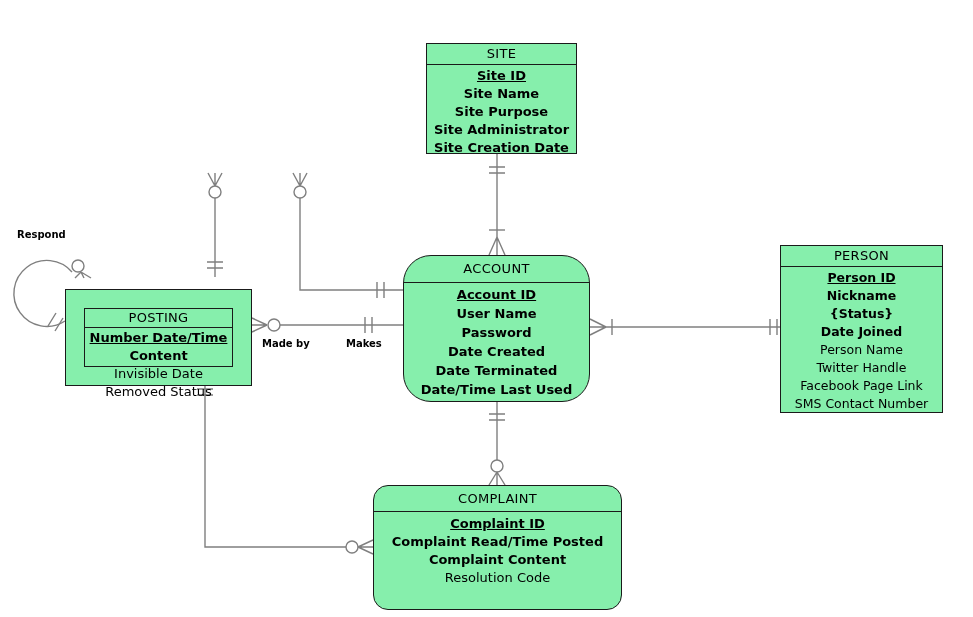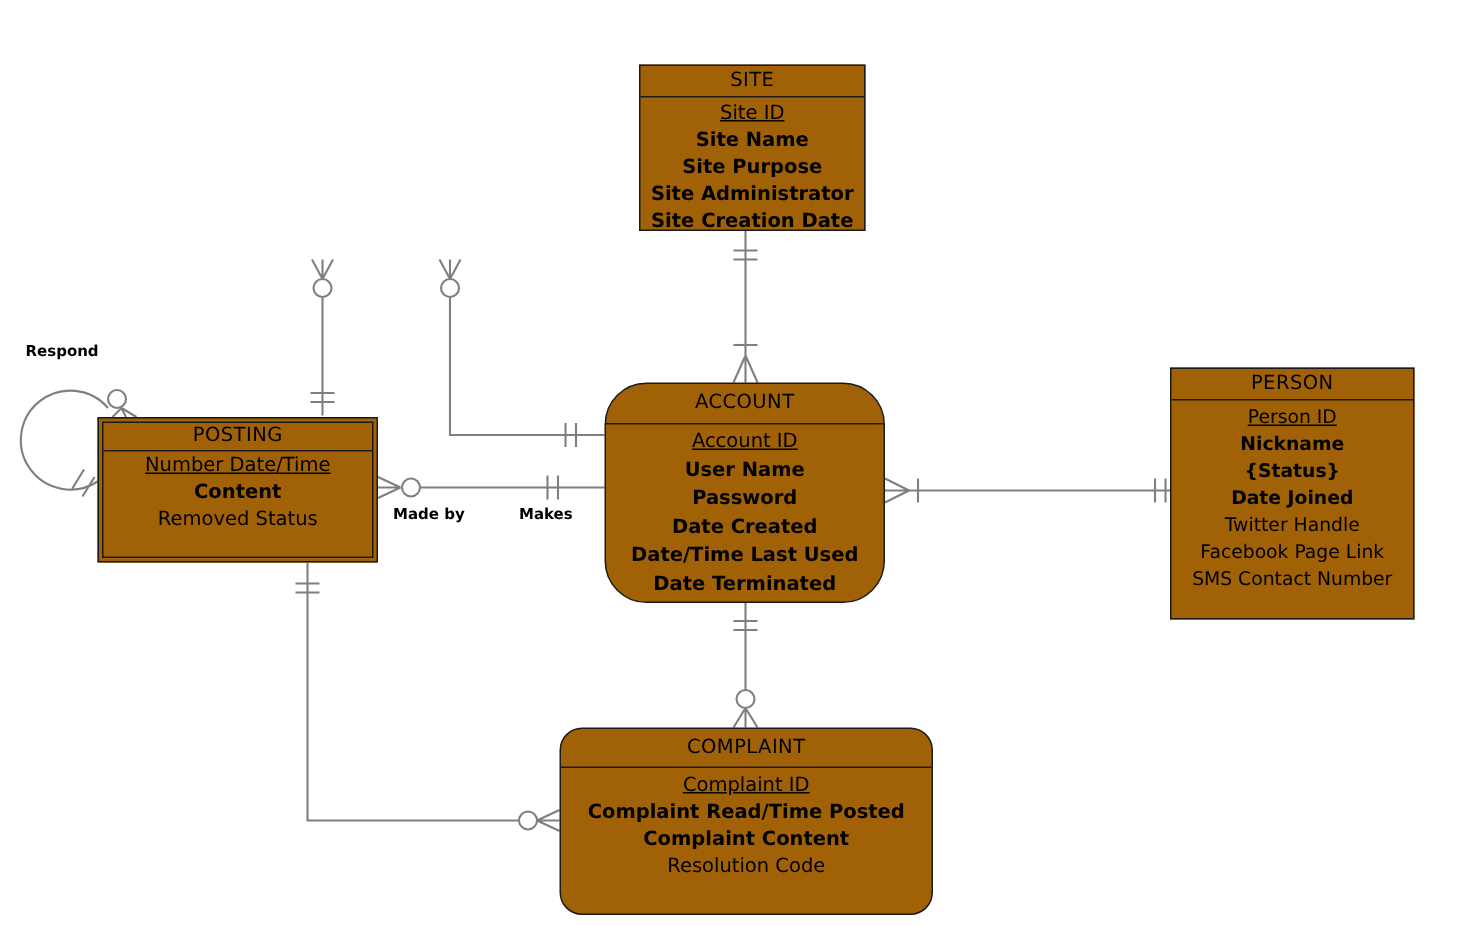--- a/index.html
+++ b/index.html
@@ -3,36 +3,36 @@
 <meta charset="utf-8">
 <style>
   html,body{margin:0;padding:0;background:#ffffff;}
   #stage{
     position:relative;width:973px;height:617px;background:#ffffff;
     font-family:"DejaVu Sans","Liberation Sans",sans-serif;
     color:#000;overflow:hidden;
   }
   #wires{position:absolute;left:0;top:0;width:973px;height:617px;}
   .entity{
-    position:absolute;background:#a16207;border:1.6px solid #1a1a1a;
+    position:absolute;background:#86efac;border:1.6px solid #1a1a1a;
     text-align:center;font-size:13px;line-height:18px;box-sizing:border-box;
   }
   .entity .title{
     border-bottom:1.4px solid #1a1a1a;display:flex;align-items:center;justify-content:center;
     font-size:13px;letter-spacing:.3px;
   }
   .entity .attrs{padding-top:2px;}
   .attr{white-space:nowrap;}
-  .attr.pk{font-weight:normal;text-decoration:underline;}
+  .attr.pk{font-weight:bold;text-decoration:underline;}
   .attr.req{font-weight:bold;}
   .attr.opt{font-weight:normal;}
   .rounded{border-radius:15px;}
   .rounded-lg{border-radius:28px;}
   
-  .double{border:1.8px solid #1a1a1a;padding:2px;}
+  .double{border:1.8px solid #1a1a1a;padding:18px;margin-top:11px;}
   .double .inner{border:1.2px solid #1a1a1a;width:100%;height:100%;box-sizing:border-box;}
   .rel-label{
     position:absolute;font-weight:bold;font-size:10px;white-space:nowrap;
   }
 </style>
 </head>
 <body>
 
 <div id="stage">
 
@@ -110,44 +110,46 @@
     </div>
   </div>
 
 
   <div class="entity double" style="left:65px;top:278px;width:187px;height:97px;">
     <div class="inner">
       <div class="title" style="height:18px;">POSTING</div>
       <div class="attrs" style="padding-top:1px;">
         <div class="attr pk">Number Date/Time</div>
         <div class="attr req">Content</div>
+        <div class="attr opt">Invisible Date</div>
         <div class="attr opt">Removed Status</div>
       </div>
     </div>
   </div>
 
   <div class="entity rounded-lg" style="left:403px;top:255px;width:187px;height:147px;">
     <div class="title" style="height:26px;">ACCOUNT</div>
     <div class="attrs" style="line-height:19px;">
       <div class="attr pk">Account ID</div>
       <div class="attr req">User Name</div>
       <div class="attr req">Password</div>
       <div class="attr req">Date Created</div>
+      <div class="attr req">Date Terminated</div>
       <div class="attr req">Date/Time Last Used</div>
-      <div class="attr req">Date Terminated</div>
     </div>
   </div>
 
   <div class="entity" style="left:780px;top:245px;width:163px;height:168px;font-size:12.5px;">
     <div class="title" style="height:20px;">PERSON</div>
     <div class="attrs">
       <div class="attr pk">Person ID</div>
       <div class="attr req">Nickname</div>
       <div class="attr req">{Status}</div>
       <div class="attr req">Date Joined</div>
+      <div class="attr opt">Person Name</div>
       <div class="attr opt">Twitter Handle</div>
       <div class="attr opt">Facebook Page Link</div>
       <div class="attr opt">SMS Contact Number</div>
     </div>
   </div>
 
   <div class="entity rounded" style="left:373px;top:485px;width:249px;height:125px;">
     <div class="title" style="height:25px;">COMPLAINT</div>
     <div class="attrs" style="padding-top:3px;">
       <div class="attr pk">Complaint ID</div>

